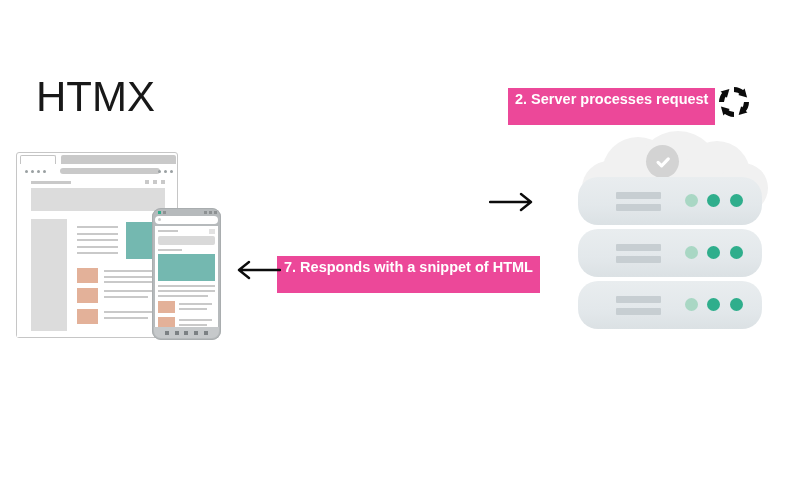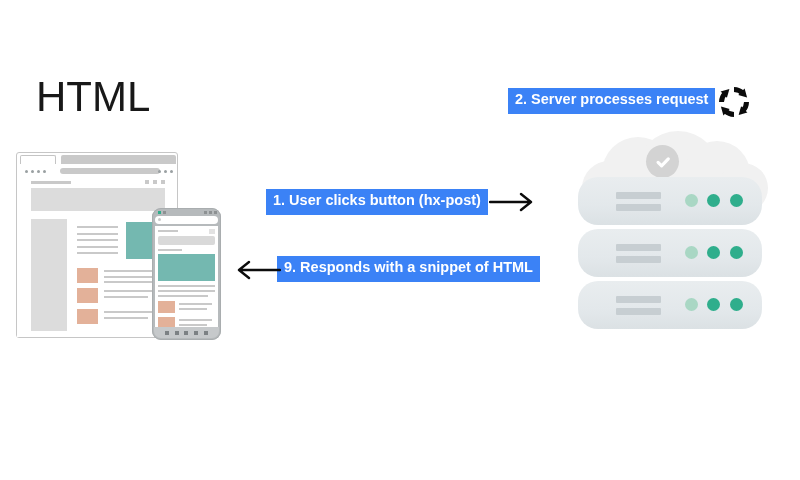--- a/index.html
+++ b/index.html
@@ -1,21 +1,21 @@
 <!DOCTYPE html>
 <html><head>
 <meta charset="utf-8">
 <style>
   html,body{margin:0;padding:0;background:#fff;}
   #canvas{position:relative;width:800px;height:480px;background:#ffffff;overflow:hidden;
           font-family:"Liberation Sans",sans-serif;}
   .abs{position:absolute;}
   .big-title{position:absolute;color:#181818;font-size:42px;font-weight:400;line-height:1;}
-  .step{position:absolute;background:#3b82f6;color:#ffffff;font-size:14.5px;font-weight:600;
-        padding:4px 7px 6px;white-space:nowrap;line-height:1.1;}
+  .step{position:absolute;background:#ec4899;color:#ffffff;font-size:14.5px;font-weight:600;
+        padding:4px 7px 17px;white-space:nowrap;line-height:1.1;}
   
   .browser{position:absolute;left:16px;top:152px;width:162px;height:186px;background:#fff;
            border:1.5px solid #c6c6c6;border-radius:3px;box-sizing:border-box;}
   .tabstrip{position:relative;height:11px;}
   .tab{position:absolute;left:3px;top:2px;width:36px;height:9px;background:#fff;
        border:1px solid #c4c4c4;border-bottom:none;border-radius:2px 2px 0 0;box-sizing:border-box;}
   .tabfill{position:absolute;left:44px;right:1px;top:2px;height:9px;background:#c9c9c9;border-radius:2px 2px 0 0;}
   .toolbar{position:relative;height:14px;border-bottom:1px solid #e3e3e3;}
   .navdots{position:absolute;top:6px;display:flex;gap:3px;}
   .navdots i{width:3px;height:3px;border-radius:50%;background:#9aa0a2;display:block;}
@@ -45,21 +45,21 @@
   .srv-unit{position:absolute;left:0;width:184px;height:48px;border-radius:20px;z-index:3;
             background:linear-gradient(180deg,#e9edef 0%,#e3e8eb 60%,#dbe1e4 100%);}
   .srv-bars i{position:absolute;left:38px;width:45px;height:7px;background:#c7ced2;border-radius:1px;display:block;}
   .srv-dot{position:absolute;top:17px;width:13px;height:13px;border-radius:50%;}
 </style>
 </head>
 <body>
 
 <div id="canvas">
 
-  <div class="big-title" style="left:36px;top:76px;">HTML</div>
+  <div class="big-title" style="left:36px;top:76px;">HTMX</div>
 
   <div class="browser">
     <div class="tabstrip">
       <div class="tab"></div>
       <div class="tabfill"></div>
     </div>
     <div class="toolbar">
       <span class="navdots" style="left:8px;">
           <i></i>
           <i></i>
@@ -130,21 +130,20 @@
     </div>
     <div class="p-nav">
         <i></i>
         <i></i>
         <i></i>
         <i></i>
         <i></i>
       </div>
   </div>
 
-  <div class="step" style="left:266px;top:189px;">1. User clicks button (hx-post)</div>
   <svg class="abs" style="left:489px;top:192px;" width="50" height="20" viewBox="0 0 50 20">
     <path d="M1 10 H41 M32 2 L42 10 L32 18" fill="none" stroke="#0c0c0c" stroke-width="2.4" stroke-linecap="round" stroke-linejoin="round"></path>
   </svg>
 
   <div class="step" style="left:508px;top:88px;">2. Server processes request</div>
   <svg class="abs" style="left:714px;top:82px;" width="40" height="40" viewBox="0 0 40 40">
     <g fill="#0b0b0b" stroke="none">
       <g>
         <path d="M20 7.5 A12.5 12.5 0 0 1 28.8 11.2" fill="none" stroke="#0b0b0b" stroke-width="5"></path>
         <polygon points="33.1,15.4 24.3,12.9 30.6,6.6"></polygon>
@@ -157,21 +156,21 @@
         <path d="M20 7.5 A12.5 12.5 0 0 1 28.8 11.2" fill="none" stroke="#0b0b0b" stroke-width="5"></path>
         <polygon points="33.1,15.4 24.3,12.9 30.6,6.6"></polygon>
       </g>
       <g transform="rotate(270 20 20)">
         <path d="M20 7.5 A12.5 12.5 0 0 1 28.8 11.2" fill="none" stroke="#0b0b0b" stroke-width="5"></path>
         <polygon points="33.1,15.4 24.3,12.9 30.6,6.6"></polygon>
       </g>
     </g>
   </svg>
 
-  <div class="step" style="left:277px;top:256px;">9. Responds with a snippet of HTML</div>
+  <div class="step" style="left:277px;top:256px;">7. Responds with a snippet of HTML</div>
   <svg class="abs" style="left:229px;top:260px;" width="52" height="20" viewBox="0 0 52 20">
     <path d="M51 10 H11 M20 2 L10 10 L20 18" fill="none" stroke="#0c0c0c" stroke-width="2.4" stroke-linecap="round" stroke-linejoin="round"></path>
   </svg>
 
 
   <div class="server-group">
     <div class="cloudc" style="left:4px;top:30px;width:54px;height:54px;"></div>
     <div class="cloudc" style="left:24px;top:6px;width:72px;height:72px;"></div>
     <div class="cloudc" style="left:58px;top:0;width:84px;height:84px;"></div>
     <div class="cloudc" style="left:106px;top:10px;width:66px;height:66px;"></div>

